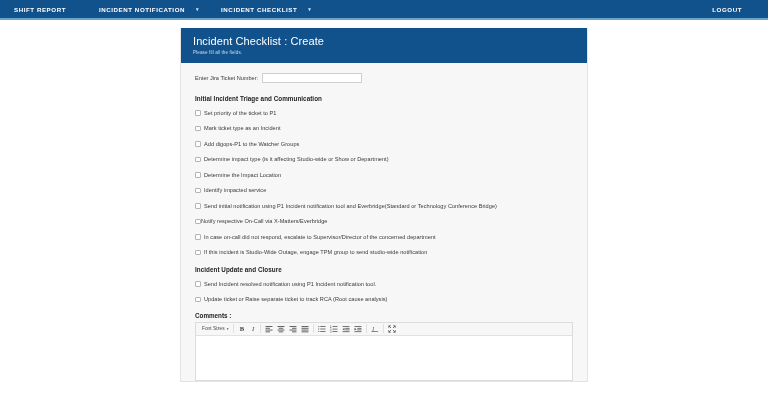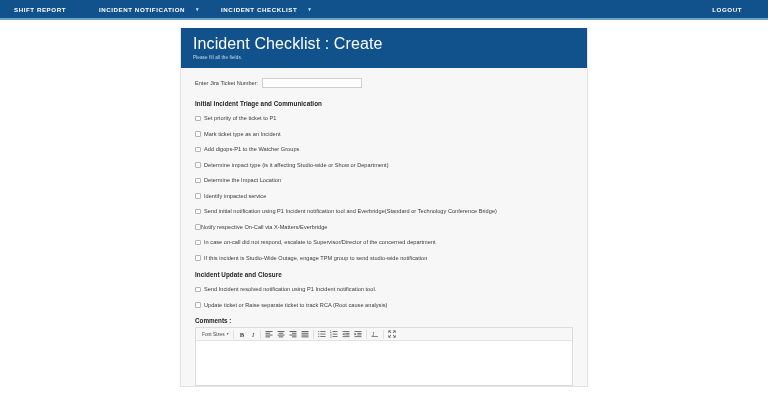--- a/index.html
+++ b/index.html
@@ -72,21 +72,21 @@
     border-top: none;
     box-sizing: border-box;
   }
   .card-header {
     background: #11528d;
     padding: 7px 12px 8px 12px;
     box-sizing: border-box;
   }
   .card-title {
     color: #ffffff;
-    font-size: 16px;
+    font-size: 11px;
     font-weight: normal;
     line-height: 1.15;
     letter-spacing: 0.1px;
   }
   .card-subtitle {
     color: #c9dcec;
     font-size: 4.6px;
     margin-top: 2px;
     letter-spacing: 0.1px;
   }

